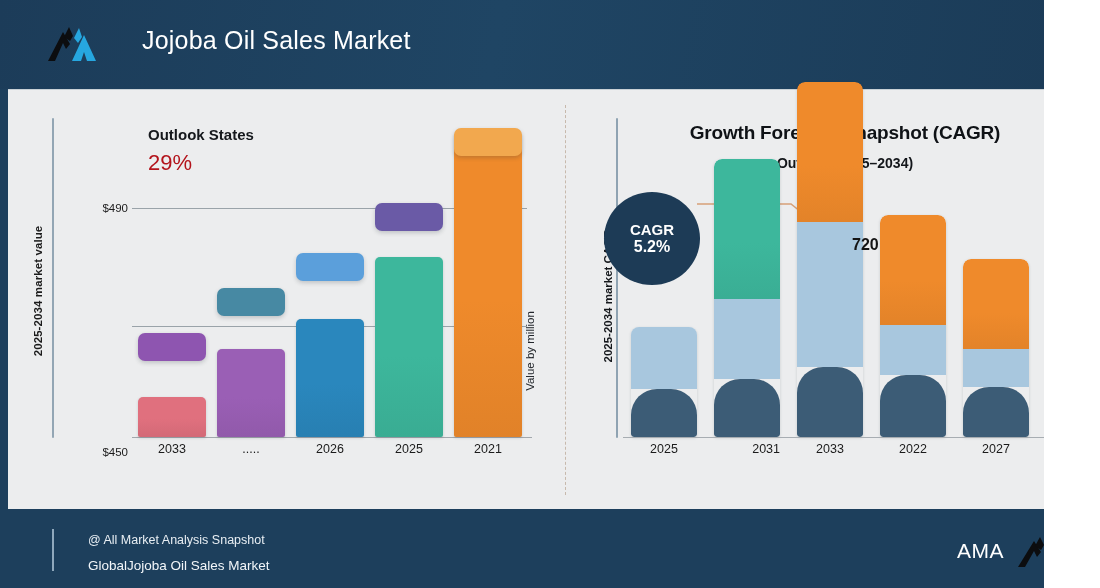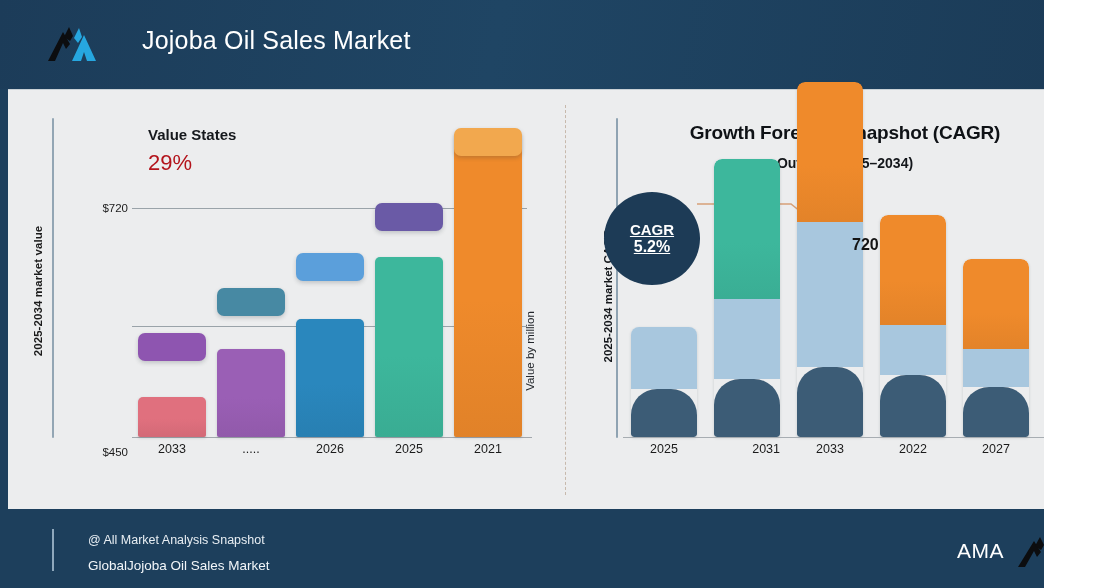--- a/index.html
+++ b/index.html
@@ -253,21 +253,20 @@
     position: absolute;
     left: 39px; top: 102px;
     width: 96px; height: 93px;
     border-radius: 50%;
     background: #1d3b56;
     display: flex;
     flex-direction: column;
     align-items: center;
     justify-content: center;
     color: #fff;
-    text-decoration: underline;
   }
   .cagr-badge .cg-l1 { font-size: 15px; font-weight: bold; line-height: 1.15; }
   .cagr-badge .cg-l2 { font-size: 16px; font-weight: bold; line-height: 1.15; }
 
   .connector { position: absolute; left: 120px; top: 100px; }
 
   .bar-value-label {
     position: absolute;
     left: 287px; top: 146px;
     font-size: 16px;
@@ -333,27 +332,27 @@
   <div class="panel">
 
     <div class="divider"></div>
 
     <div class="left-chart">
 
       <div class="l-axis-y-line"></div>
       <div class="l-axis-y-label">2025-2034 market value</div>
       <div class="l-axis-right-label">Value by million</div>
 
-      <div class="l-callout-country">Value States</div>
+      <div class="l-callout-country">Outlook States</div>
       <div class="l-callout-value">29%</div>
 
       <div class="gridline g1"></div>
       <div class="gridline g2"></div>
 
-      <div class="tick-label tk-720">$720</div>
+      <div class="tick-label tk-720">$490</div>
       <div class="tick-label tk-450">$450</div>
 
       <div class="l-baseline"></div>
 
       <div class="l-plot" id="leftPlot">
           <div class="lbar" style="left: 6px; height: 40px; background: linear-gradient(rgb(224, 112, 126) 0%, rgb(224, 112, 126) 55%, rgba(0, 0, 0, 0.06) 100%), rgb(224, 112, 126);"></div>
           <div class="lchip" style="left: 6px; top: 215px; background: rgb(142, 85, 176);"></div>
           <div class="lbar" style="left: 85px; height: 88px; background: linear-gradient(rgb(154, 95, 181) 0%, rgb(154, 95, 181) 55%, rgba(0, 0, 0, 0.06) 100%), rgb(154, 95, 181);"></div>
           <div class="lchip" style="left: 85px; top: 170px; background: rgb(71, 137, 163);"></div>
           <div class="lbar" style="left: 164px; height: 118px; background: linear-gradient(rgb(42, 135, 189) 0%, rgb(42, 135, 189) 55%, rgba(0, 0, 0, 0.06) 100%), rgb(42, 135, 189);"></div>

